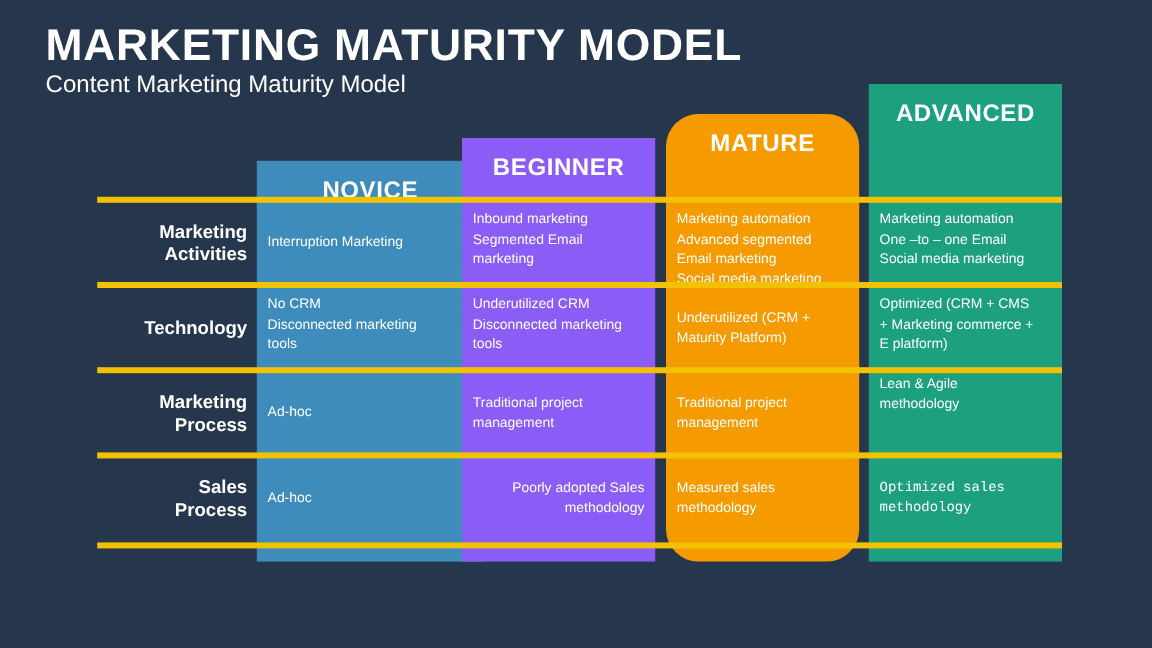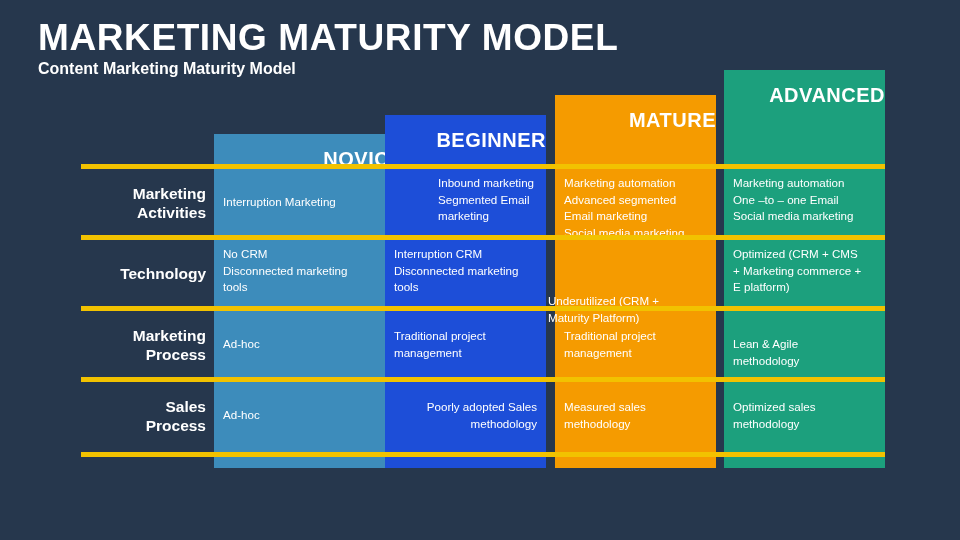--- a/index.html
+++ b/index.html
@@ -24,38 +24,38 @@
     font-size: 37px;
     font-weight: bold;
     color: #ffffff;
     letter-spacing: 0.6px;
     white-space: nowrap;
   }
   #subtitle {
     position: absolute;
     left: 38px;
     top: 60px;
-    font-size: 16px;
-    font-weight: bold;
+    font-size: 20px;
+    font-weight: normal;
     color: #ffffff;
     white-space: nowrap;
   }
 
   
   .column {
     position: absolute;
     bottom: 72px;          
   }
 
   .col-header {
     position: absolute;
     left: 0;
     right: 0;
     top: 0;
-    text-align: right;
+    text-align: center;
     color: #ffffff;
     font-weight: bold;
     font-size: 20px;
     letter-spacing: 0.5px;
   }
 
   
   .row-label {
     position: absolute;
     left: 78px;
@@ -98,24 +98,24 @@
 
 <div id="slide">
 
   <div id="title">MARKETING MATURITY MODEL</div>
   <div id="subtitle">Content Marketing Maturity Model</div>
 
   <div id="columns-layer">
       <div class="column" style="left: 214px; width: 189px; top: 134px; height: 334px; background: rgb(61, 140, 187);">
         <div class="col-header" style="top: 14px;">NOVICE</div>
       </div>
-      <div class="column" style="left: 385px; width: 161px; top: 115px; height: 353px; background: #1d4ed8;">
+      <div class="column" style="left: 385px; width: 161px; top: 115px; height: 353px; background: #8b5cf6;">
         <div class="col-header" style="top: 14px;">BEGINNER</div>
       </div>
-      <div class="column" style="left: 555px; width: 161px; top: 95px; height: 373px; background: rgb(245, 155, 0);">
+      <div class="column" style="left: 555px; width: 161px; top: 95px; height: 373px; background: rgb(245, 155, 0); border-radius: 27px;">
         <div class="col-header" style="top: 14px;">MATURE</div>
       </div>
       <div class="column" style="left: 724px; width: 161px; top: 70px; height: 398px; background: rgb(28, 160, 125);">
         <div class="col-header" style="top: 14px;">ADVANCED</div>
       </div>
     </div>
   <div id="labels-layer">
       <div class="row-label" style="top: 169px; height: 67px;">
         <div>
           <div>Marketing</div>
@@ -137,21 +137,21 @@
         <div>
           <div>Sales</div>
           <div>Process</div>
         </div>
       </div>
     </div>
   <div id="cells-layer">
       <div class="cell vcenter" style="left: 214px; width: 161px; top: 169px; height: 67px;">
         <span>Interruption Marketing</span>
       </div>
-      <div class="cell" style="left: 385px; width: 174px; top: 169px; height: 67px; padding-top: 6px; margin-left: 44px;">
+      <div class="cell" style="left: 385px; width: 174px; top: 169px; height: 67px; padding-top: 6px;">
         <span>Inbound marketing</span>
         <span>Segmented Email</span>
         <span>marketing</span>
       </div>
       <div class="cell" style="left: 555px; width: 161px; top: 169px; height: 67px; padding-top: 6px;">
         <span>Marketing automation</span>
         <span>Advanced segmented</span>
         <span>Email marketing</span>
         <span>Social media marketing</span>
       </div>
@@ -159,60 +159,60 @@
         <span>Marketing automation</span>
         <span>One –to – one Email</span>
         <span>Social media marketing</span>
       </div>
       <div class="cell" style="left: 214px; width: 161px; top: 240px; height: 67px; padding-top: 6px;">
         <span>No CRM</span>
         <span>Disconnected marketing</span>
         <span>tools</span>
       </div>
       <div class="cell" style="left: 385px; width: 161px; top: 240px; height: 67px; padding-top: 6px;">
-        <span>Interruption CRM</span>
+        <span>Underutilized CRM</span>
         <span>Disconnected marketing</span>
         <span>tools</span>
       </div>
-      <div class="cell vcenter" style="left: 539px; width: 170px; top: 240px; height: 67px; margin-top: 36px;">
+      <div class="cell vcenter" style="left: 555px; width: 170px; top: 240px; height: 67px;">
         <span>Underutilized (CRM +</span>
         <span>Maturity Platform)</span>
       </div>
       <div class="cell" style="left: 724px; width: 161px; top: 240px; height: 67px; padding-top: 6px;">
         <span>Optimized (CRM + CMS</span>
         <span>+ Marketing commerce +</span>
         <span>E platform)</span>
       </div>
       <div class="cell vcenter" style="left: 214px; width: 161px; top: 311px; height: 67px;">
         <span>Ad-hoc</span>
       </div>
       <div class="cell vcenter" style="left: 385px; width: 161px; top: 311px; height: 67px;">
         <span>Traditional project</span>
         <span>management</span>
       </div>
       <div class="cell vcenter" style="left: 555px; width: 161px; top: 311px; height: 67px;">
         <span>Traditional project</span>
         <span>management</span>
       </div>
-      <div class="cell vcenter" style="left: 724px; width: 161px; top: 319px; height: 67px;">
+      <div class="cell vcenter" style="left: 724px; width: 161px; top: 295px; height: 67px;">
         <span>Lean &amp; Agile</span>
         <span>methodology</span>
       </div>
       <div class="cell vcenter" style="left: 214px; width: 161px; top: 382px; height: 67px;">
         <span>Ad-hoc</span>
       </div>
       <div class="cell vcenter" style="left: 385px; width: 161px; top: 382px; height: 67px; align-items: flex-end;">
         <span>Poorly adopted Sales</span>
         <span>methodology</span>
       </div>
       <div class="cell vcenter" style="left: 555px; width: 134px; top: 382px; height: 67px;">
         <span>Measured sales</span>
         <span>methodology</span>
       </div>
-      <div class="cell vcenter" style="left: 724px; width: 182px; top: 382px; height: 67px;">
+      <div class="cell vcenter" style="left: 724px; width: 182px; top: 382px; height: 67px; font-family: Liberation Mono, monospace;">
         <span>Optimized sales</span>
         <span>methodology</span>
       </div>
     </div>
   <div id="rules-layer">
       <div class="rule" style="top: 164px; left: 81px; width: 804px; background: rgb(242, 194, 0);"></div>
       <div class="rule" style="top: 235px; left: 81px; width: 804px; background: rgb(242, 194, 0);"></div>
       <div class="rule" style="top: 306px; left: 81px; width: 804px; background: rgb(242, 194, 0);"></div>
       <div class="rule" style="top: 377px; left: 81px; width: 804px; background: rgb(242, 194, 0);"></div>
       <div class="rule" style="top: 452px; left: 81px; width: 804px; background: rgb(242, 194, 0);"></div>

